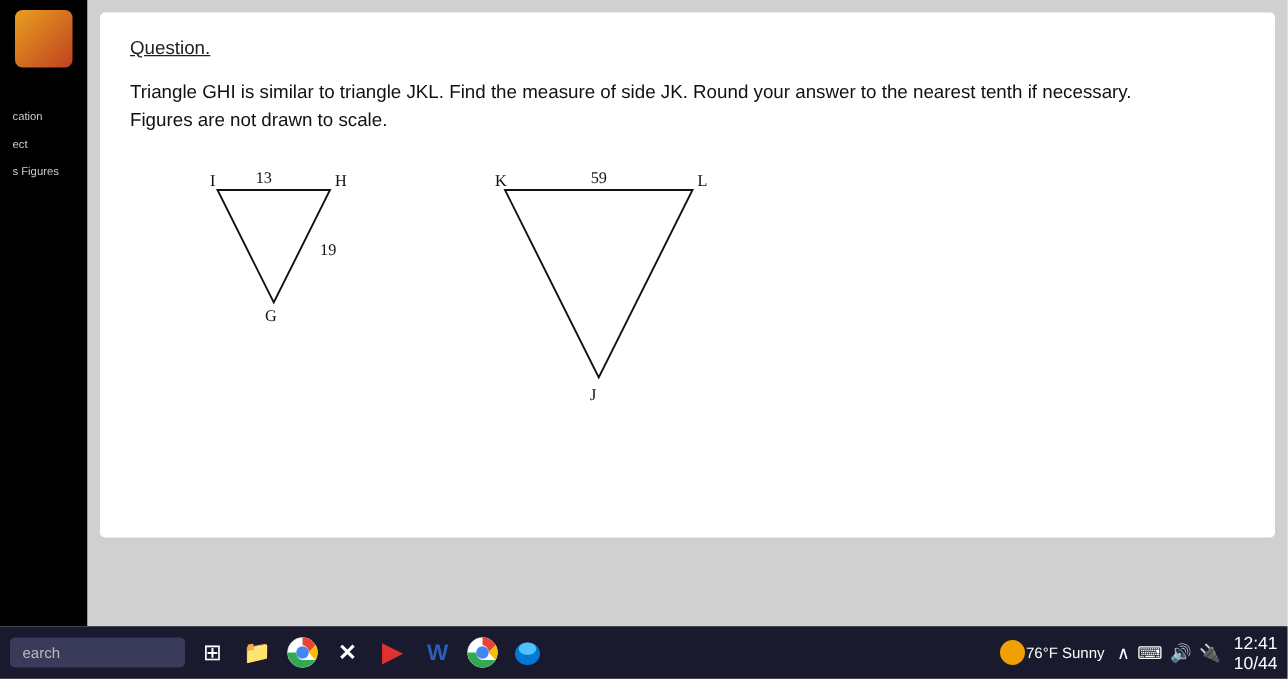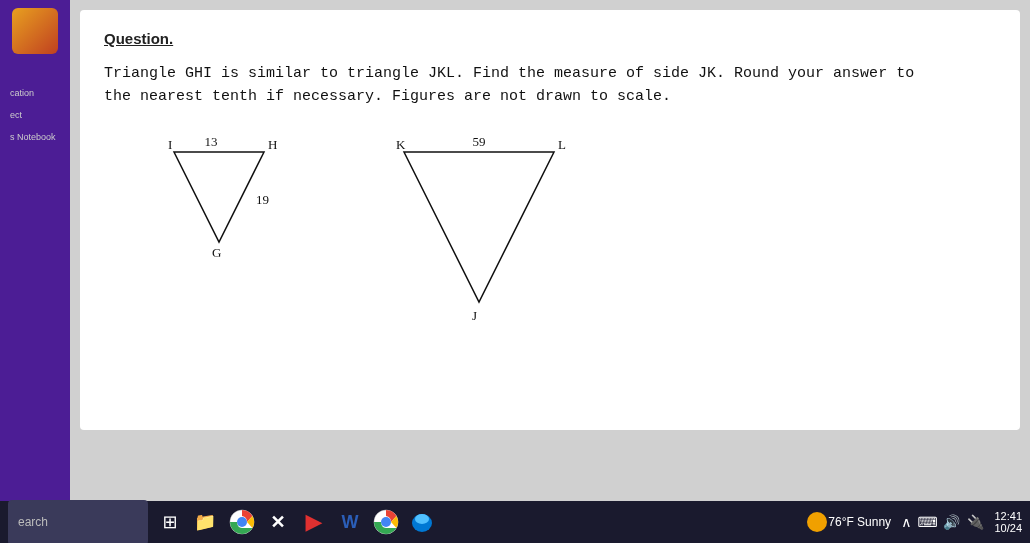--- a/index.html
+++ b/index.html
@@ -15,21 +15,21 @@
     }
 
     .main-area {
       display: flex;
       flex: 1;
       overflow: hidden;
     }
 
     .sidebar {
       width: 70px;
-      background: #4c1d95;
+      background: #000000;
       display: flex;
       flex-direction: column;
       align-items: center;
       padding-top: 8px;
     }
 
     .sidebar-logo {
       width: 46px;
       height: 46px;
       background: linear-gradient(135deg, #e8a020 0%, #c04020 100%);
@@ -54,42 +54,41 @@
 
     .question-header {
       display: flex;
       justify-content: space-between;
       align-items: flex-start;
       margin-bottom: 16px;
     }
 
     .question-label {
       font-size: 15px;
-      font-weight: 700;
+      font-weight: 400;
       color: #222;
       text-decoration: underline;
     }
 
     .show-examples-btn {
       border: 1px solid #555;
       background: white;
       padding: 8px 18px;
       font-size: 14px;
       cursor: pointer;
       border-radius: 3px;
       color: #222;
     }
 
     .question-text {
       font-size: 15px;
       color: #111;
       line-height: 1.5;
       margin-bottom: 24px;
       max-width: 820px;
-      font-family: Liberation Mono, monospace;
     }
 
     .triangles-area {
       display: flex;
       align-items: flex-start;
       gap: 100px;
       margin-left: 60px;
       margin-top: 10px;
     }
 
@@ -131,21 +130,21 @@
       position: relative;
     }
 
     .taskbar-search {
       display: flex;
       align-items: center;
       background: #3a3a5a;
       border-radius: 4px;
       padding: 4px 10px;
       width: 140px;
-      height: 45px;
+      height: 24px;
     }
 
     .taskbar-search-text {
       color: #bbb;
       font-size: 12px;
     }
 
     .taskbar-right {
       margin-left: auto;
       display: flex;
@@ -164,21 +163,21 @@
 
     .weather-icon {
       width: 20px;
       height: 20px;
       background: #f0a000;
       border-radius: 50%;
     }
 
     .taskbar-clock {
       text-align: right;
-      font-size: 11px;
+      font-size: 14px;
       color: white;
     }
 
     .taskbar-app-icons {
       display: flex;
       align-items: center;
       gap: 4px;
     }
 
     .app-icon {
@@ -202,21 +201,21 @@
 </head>
 <body>
 
 <div class="main-area">
 
   <div class="sidebar">
     <div class="sidebar-logo"></div>
     <div class="sidebar-nav-items">
       <div class="sidebar-nav-item">cation</div>
       <div class="sidebar-nav-item">ect</div>
-      <div class="sidebar-nav-item">s Notebook</div>
+      <div class="sidebar-nav-item">s Figures</div>
     </div>
   </div>
 
   <div class="content-wrapper">
     <div class="question-card">
       <div class="question-header">
         <span class="question-label">Question.</span>
       </div>
 
       <div class="question-text">Triangle GHI is similar to triangle JKL. Find the measure of side JK. Round your answer to the nearest tenth if necessary. Figures are not drawn to scale.</div>
@@ -311,16 +310,16 @@
       <span>76°F Sunny</span>
     </div>
     <div style="display:flex;align-items:center;gap:6px;">
       <span style="color:white;font-size:14px;">∧</span>
       <span style="color:white;font-size:14px;">⌨</span>
       <span style="color:white;font-size:14px;">🔊</span>
       <span style="color:white;font-size:14px;">🔌</span>
     </div>
     <div class="taskbar-clock">
       <div>12:41</div>
-      <div>10/24</div>
+      <div>10/44</div>
     </div>
   </div>
 </div>
 
 </body></html>

